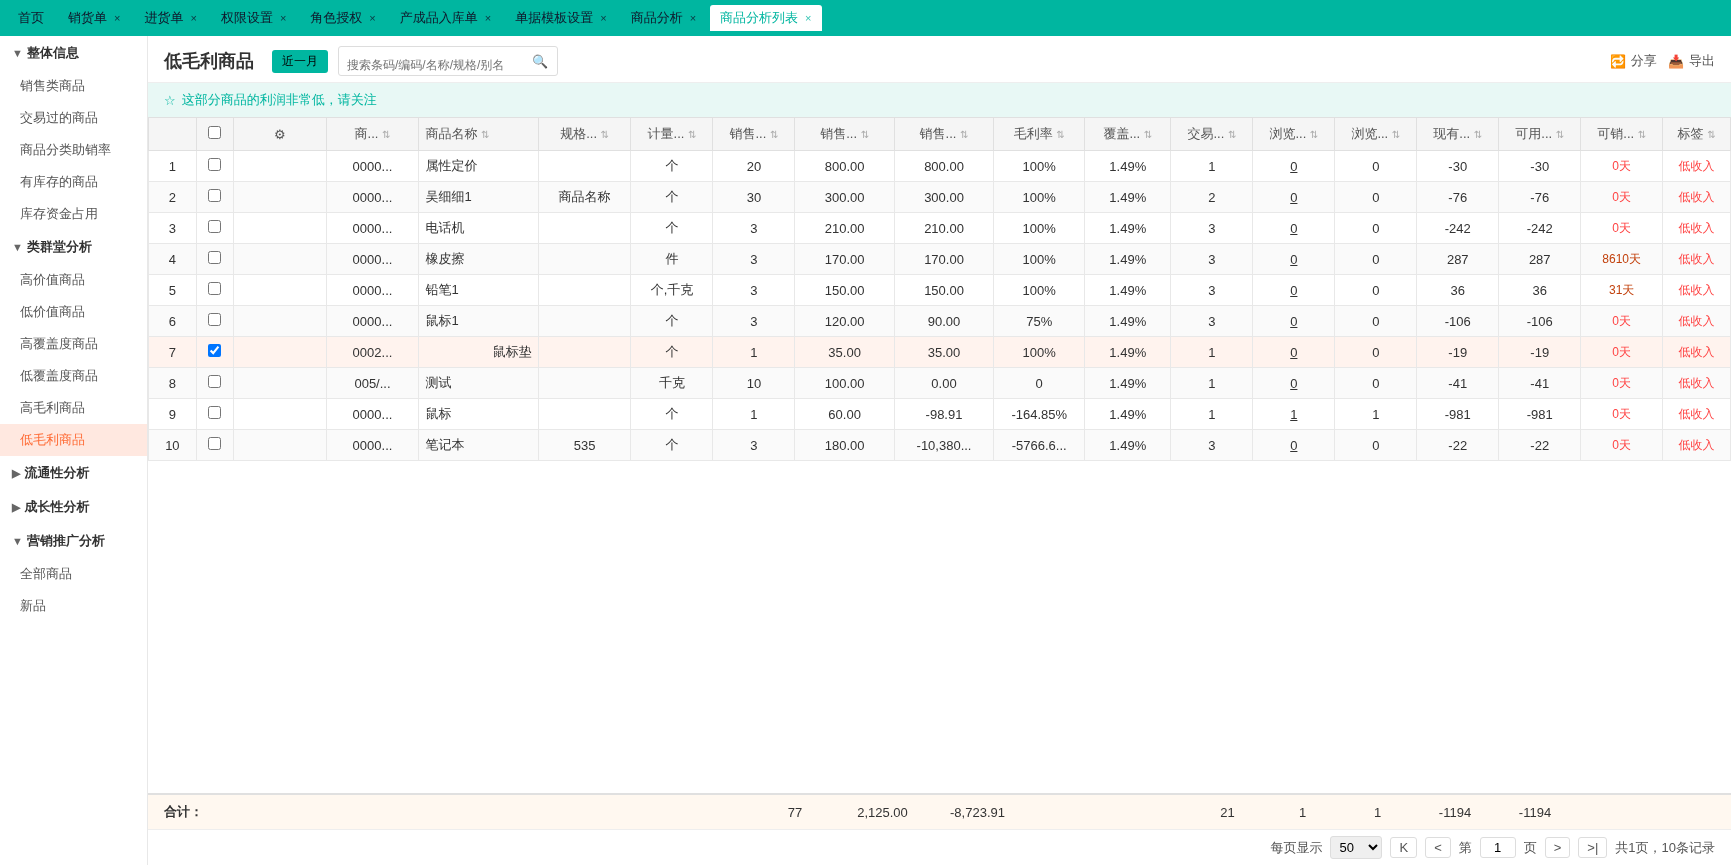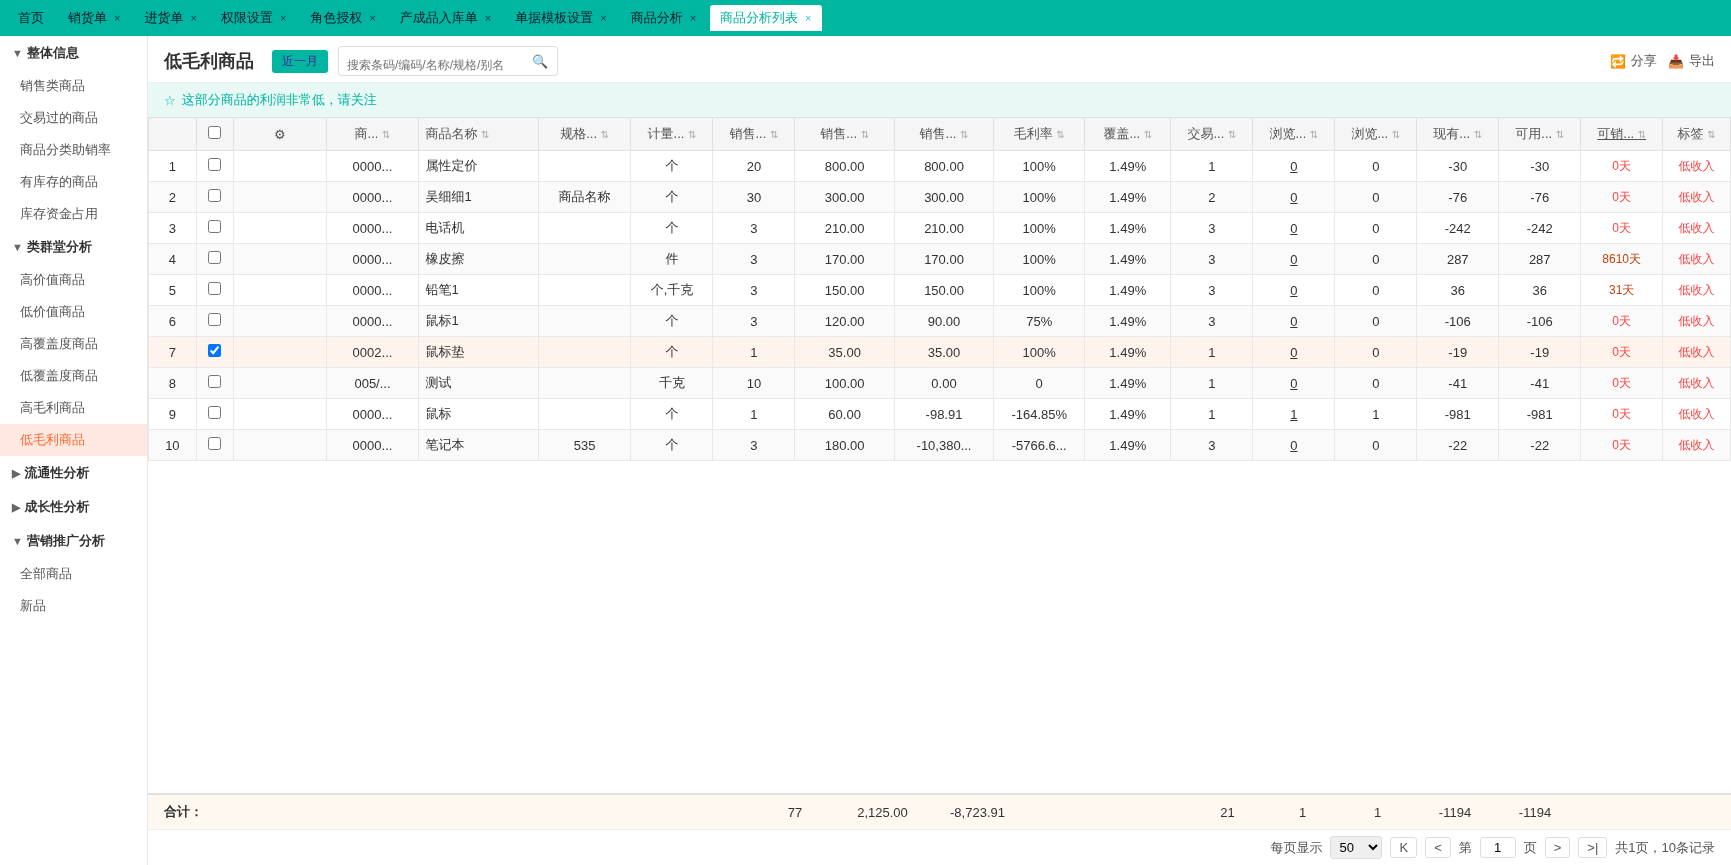--- a/index.html
+++ b/index.html
@@ -77,21 +77,21 @@
       gap: 10px;
     }
     .page-title {
       font-size: 18px;
       font-weight: bold;
       color: #333;
       margin-right: 8px;
     }
     .date-filter-btn {
       background: #00b6a0;
-      color: #4c1d95;
+      color: #000000;
       border: none;
       border-radius: 3px;
       padding: 3px 10px;
       cursor: pointer;
       font-size: 12px;
     }
     .search-box {
       display: flex;
       align-items: center;
       border: 1px solid #ddd;
@@ -196,21 +196,21 @@
     .col-sale1 { width: 60px; }
     .col-sale2 { width: 75px; }
     .col-sale3 { width: 75px; }
     .col-margin { width: 60px; }
     .col-cover { width: 65px; }
     .col-trade { width: 55px; }
     .col-view1 { width: 55px; }
     .col-view2 { width: 55px; }
     .col-cur { width: 60px; }
     .col-avail { width: 60px; }
-    .col-sell { width: 60px; text-decoration: underline; }
+    .col-sell { width: 60px; }
     .col-tag { width: 50px; }
 
     
     .table-footer {
       background: #fff8f0;
       border-top: 2px solid #e0e0e0;
       display: flex;
       align-items: center;
       padding: 8px 16px;
       gap: 20px;
@@ -517,21 +517,21 @@
       <td>-106</td>
       <td>-106</td>
       <td class="tag-days-zero">0天</td>
       <td class="tag-low-income">低收入</td>
     </tr>
             <tr class="selected">
       <td>7</td>
       <td><input type="checkbox" checked="" style=""></td>
       <td></td>
       <td>0002...</td>
-      <td style="text-align:left;">鼠标垫</td>
+      <td style="text-align:right;">鼠标垫</td>
       <td></td>
       <td>个</td>
       <td>1</td>
       <td>35.00</td>
       <td>35.00</td>
       <td>100%</td>
       <td>1.49%</td>
       <td>1</td>
       <td><span class="underline-link">0</span></td>
       <td>0</td>

